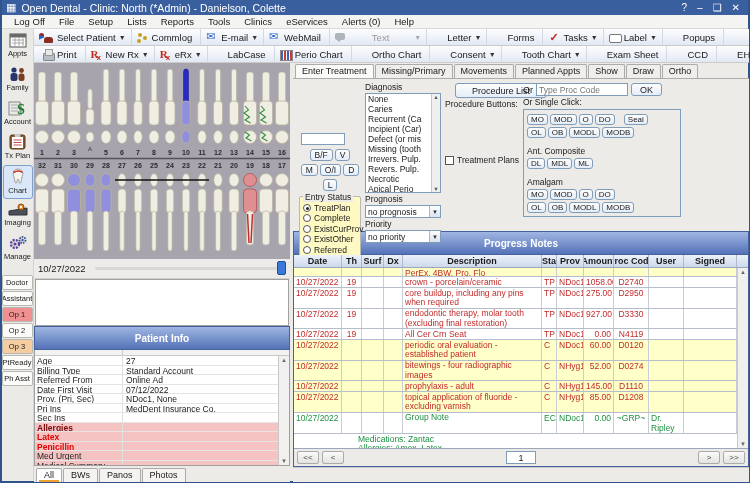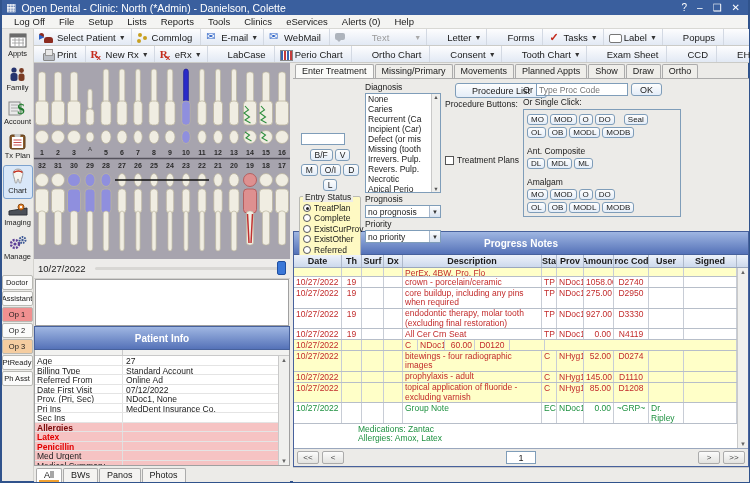--- a/index.html
+++ b/index.html
@@ -885,20 +885,21 @@
                     <span class="cell c-code">N4119</span>
                     <span class="cell c-user"></span>
                     <span class="cell c-sign"></span>
                   </div>
 
                   <div class="pn-row done">
                     <span class="cell c-date">10/27/2022</span>
                     <span class="cell c-th"></span>
                     <span class="cell c-surf"></span>
                     <span class="cell c-dx"></span>
+                    <span class="cell c-desc">periodic oral evaluation - established patient</span>
                     <span class="cell c-sta">C</span>
                     <span class="cell c-prov">NDoc1</span>
                     <span class="cell c-amt">60.00</span>
                     <span class="cell c-code">D0120</span>
                     <span class="cell c-user"></span>
                     <span class="cell c-sign"></span>
                   </div>
 
                   <div class="pn-row done">
                     <span class="cell c-date">10/27/2022</span>

